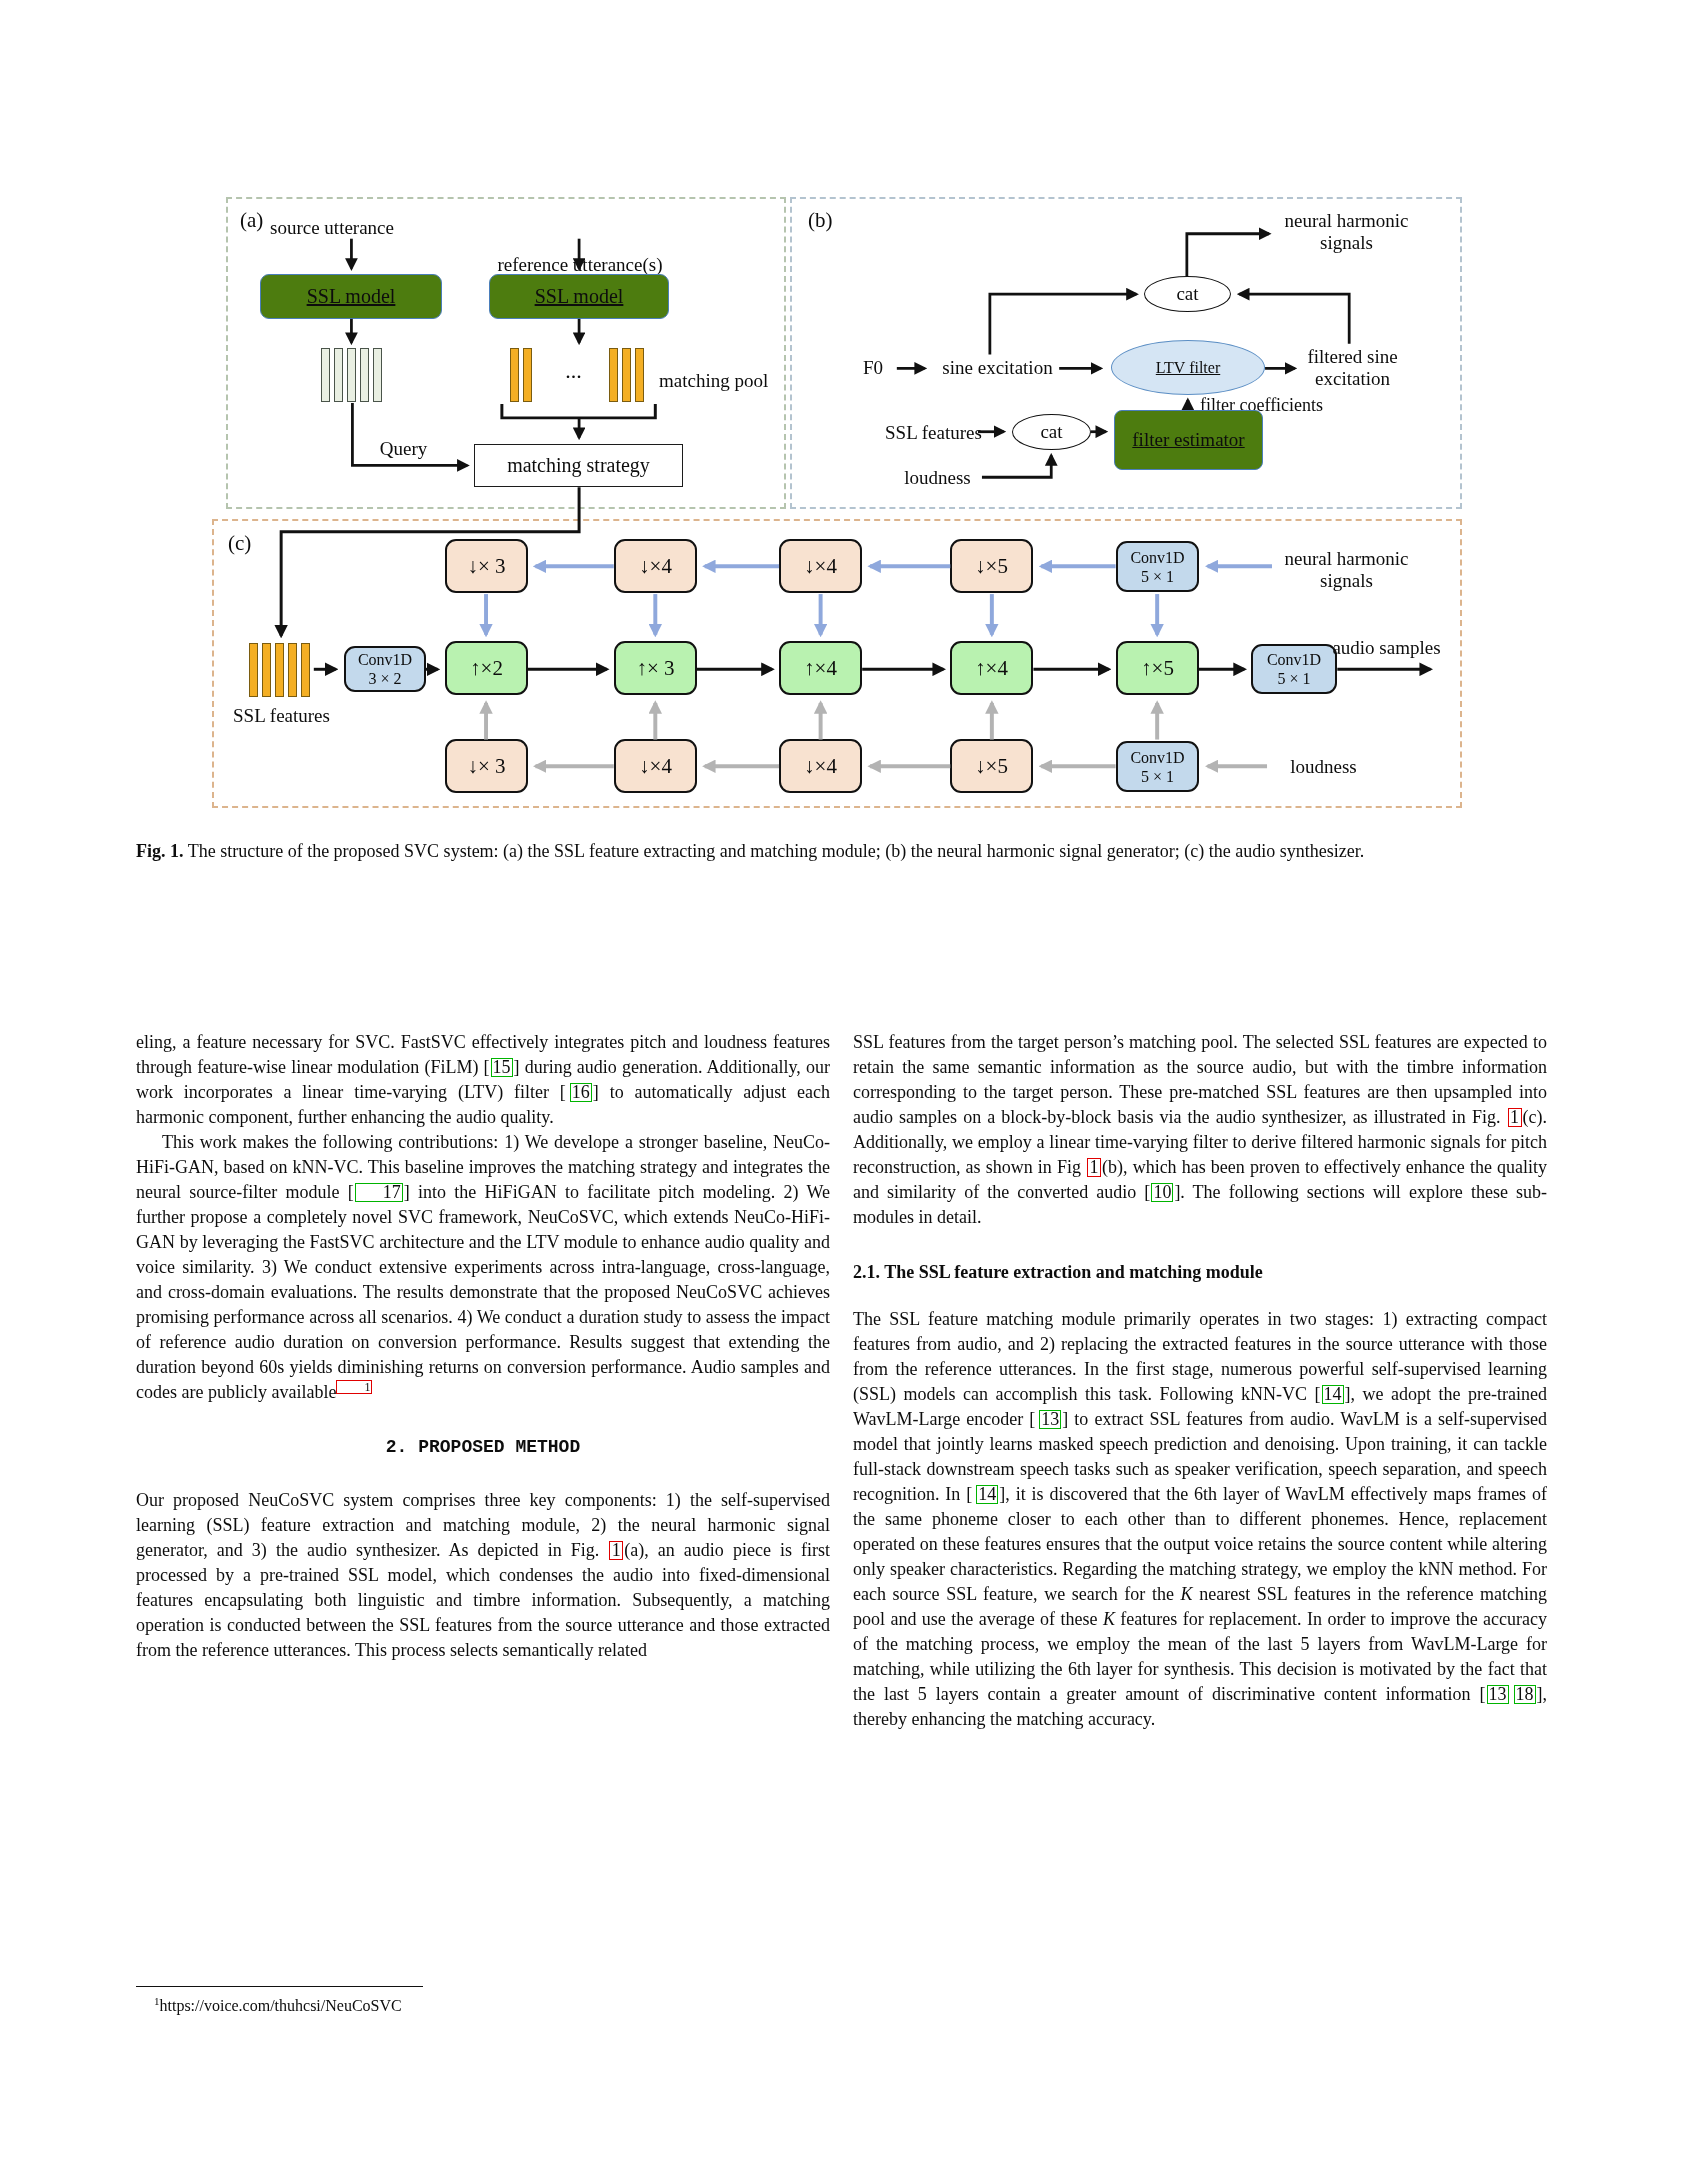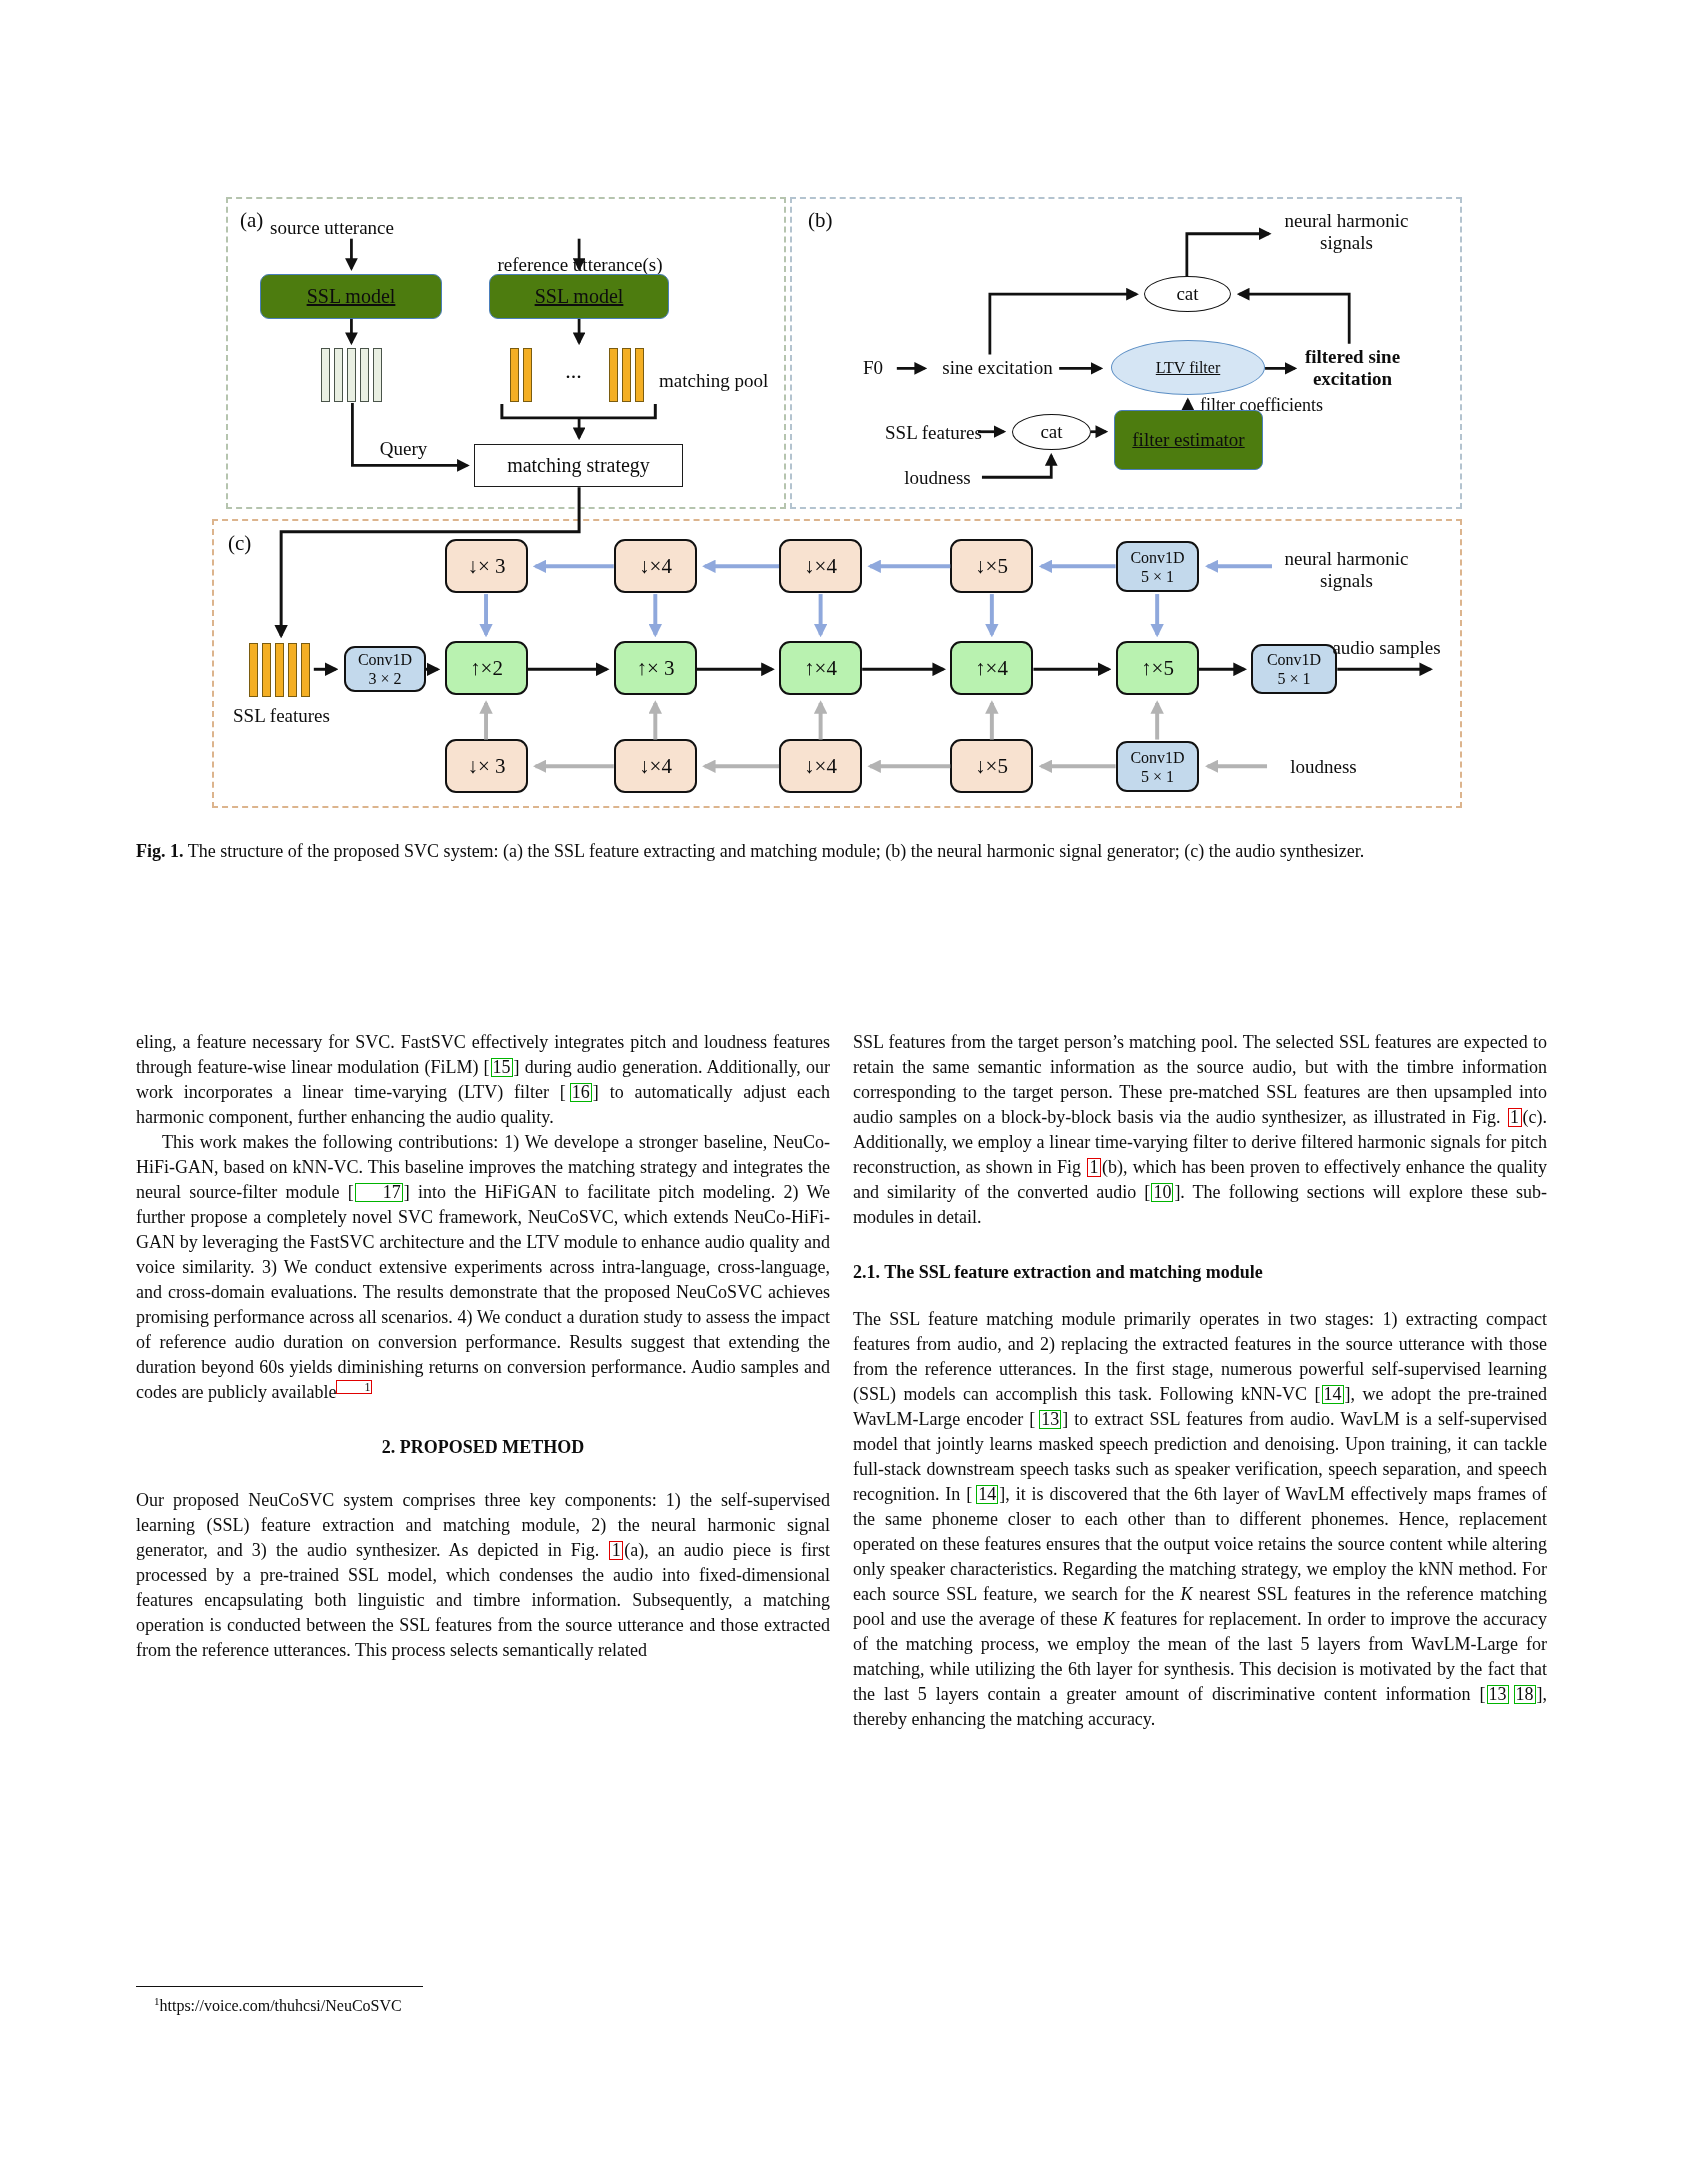--- a/index.html
+++ b/index.html
@@ -38,21 +38,21 @@
            font-size:18px;line-height:26px;text-align:justify;}
   #caption b{font-weight:bold;}
 
   
   .col{position:absolute;top:1030px;width:694px;font-size:18px;line-height:25px;
        text-align:justify;}
   #col-left{left:136px;}
   #col-right{left:853px;}
   .col p{margin:0;}
   p.indent{text-indent:26px;}
-  h2.sec{font-size:18px;font-weight:bold;text-align:center;margin:30px 0 28px 0;}
+  h2.sec{font-size:18px;font-weight:bold;text-align:center;margin:30px 0 28px 0;font-family:Liberation Mono, monospace;}
   h3.subsec{font-size:18px;font-weight:bold;text-align:left;margin:30px 0 22px 0;}
 
   
   .b-green{display:inline-block;border:1.6px solid #00b400;line-height:17px;padding:0 1px;margin:0 1px;}
   .b-green + .b-green{margin-left:4px;}
   .b-red{display:inline-block;border:1.6px solid #e00000;line-height:17px;padding:0 1.5px;margin:0 1px;}
   .sup-red{display:inline-block;border:1.6px solid #e00000;font-size:12px;vertical-align:super;
            line-height:12px;padding:0 1px;}
   .i{font-style:italic;}
 
@@ -104,21 +104,21 @@
     <div class="plainbox" style="left:276px;top:254px;width:209px;height:43px;">matching strategy</div>
 
     <div class="flabel" style="left:1079px;top:20px;width:139px;">
       <span>neural harmonic</span><br>
       <span>signals</span>
     </div>
     <div class="ellipse" style="left:946px;top:86px;width:87px;height:36px;">cat</div>
     <div class="flabel" style="left:653px;top:167px;width:44px;">F0</div>
     <div class="flabel" style="left:741px;top:167px;width:117px;">sine excitation</div>
     <div class="ellipse blue" style="left:913px;top:150px;width:154px;height:55px;font-size:16px;text-decoration:underline;">LTV filter</div>
-    <div class="flabel" style="left:1099px;top:156px;width:111px;font-weight:bold;">
+    <div class="flabel" style="left:1099px;top:156px;width:111px;">
       <span>filtered sine</span><br>
       <span>excitation</span>
     </div>
     <div class="flabel" style="left:1002px;top:204px;text-align:left;font-size:18px;">filter coefficients</div>
     <div class="flabel" style="left:687px;top:232px;width:95px;">SSL features</div>
     <div class="ellipse" style="left:814px;top:224px;width:79px;height:36px;">cat</div>
     <div class="box" style="left:916px;top:220px;width:149px;height:60px;font-size:19px;border-radius:8px;">filter estimator</div>
     <div class="flabel" style="left:697px;top:277px;width:85px;">loudness</div>
 
     <div class="barrow" style="left:51px;top:453px;">

